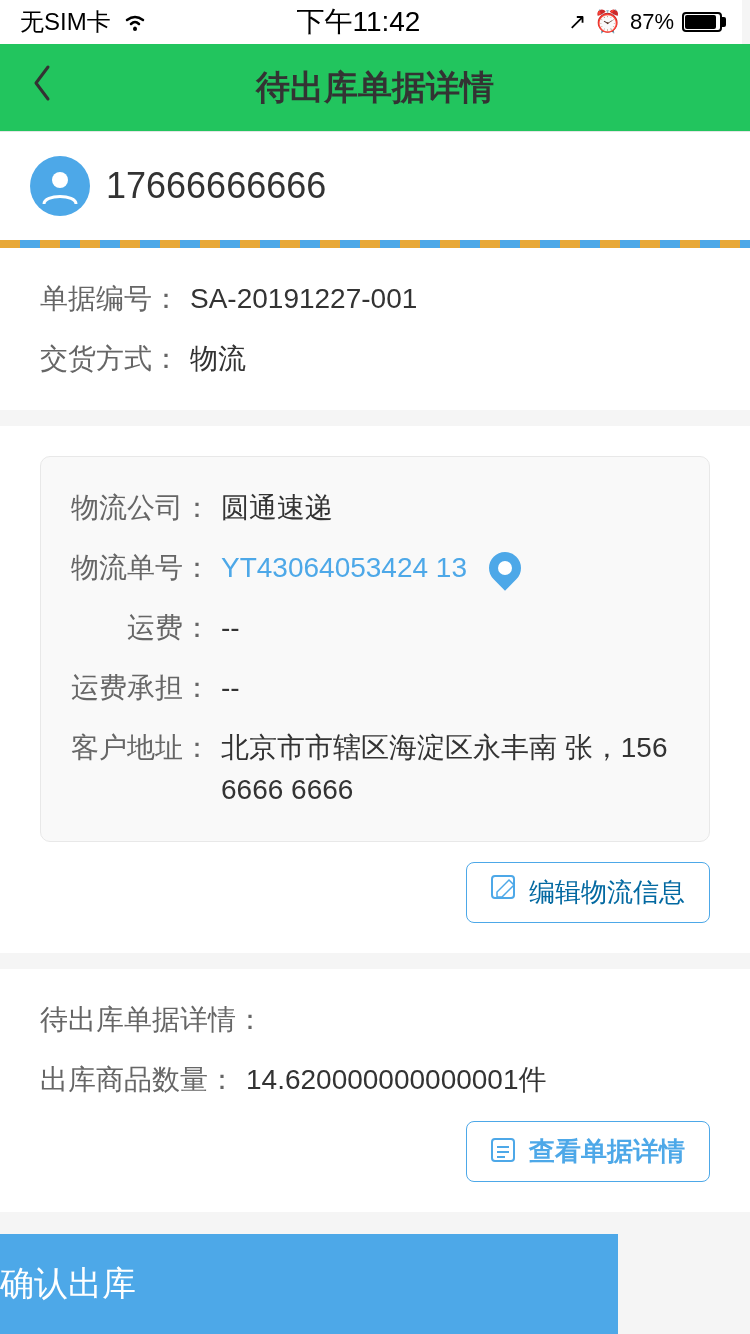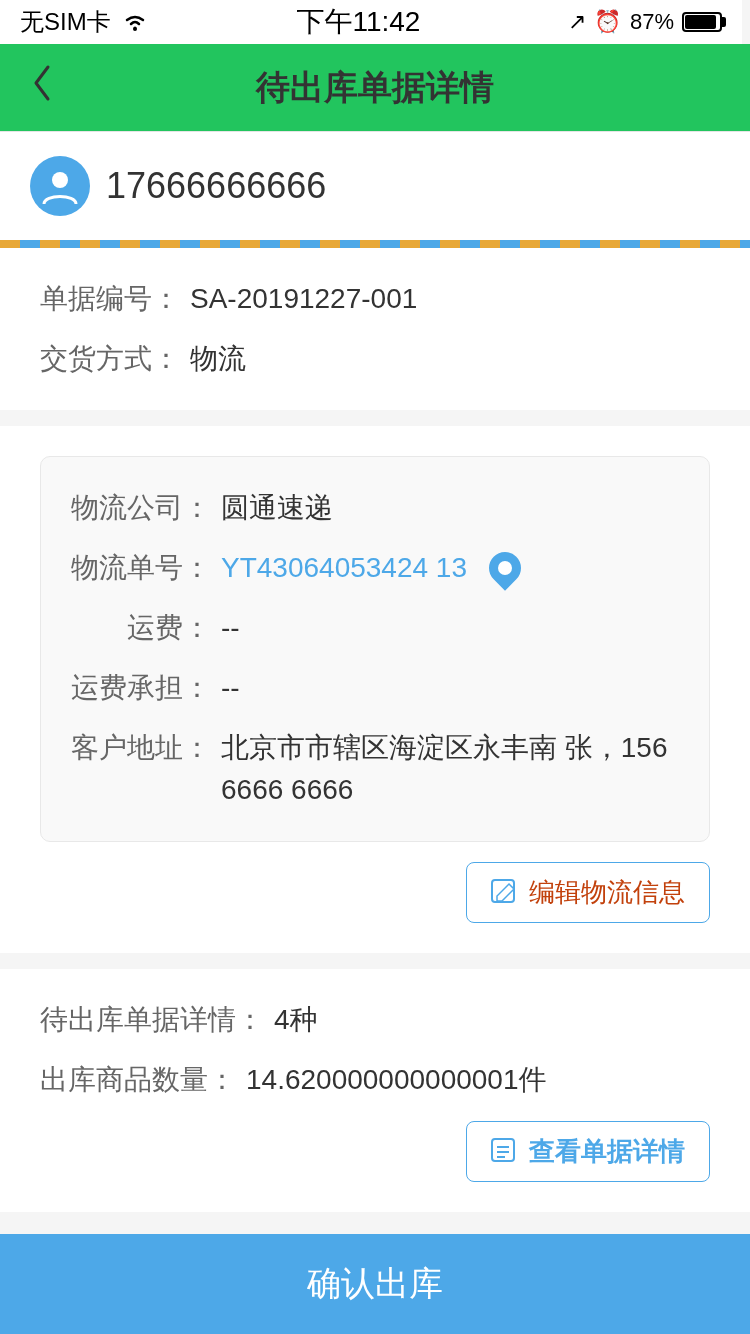--- a/index.html
+++ b/index.html
@@ -159,26 +159,25 @@
 
     
     .btn-edit {
       display: flex;
       align-items: center;
       justify-content: flex-end;
       margin-top: 20px;
     }
     .btn-edit-inner {
       border: 1px solid #4da8e8;
-      color: #c2410c;
+      color: #0369a1;
       border-radius: 8px;
       padding: 12px 24px;
       font-size: 26px;
       display: flex;
-      align-items: center;
       gap: 10px;
       cursor: pointer;
     }
 
     
     .btn-detail {
       display: flex;
       align-items: center;
       justify-content: flex-end;
       margin-top: 20px;
@@ -205,26 +204,25 @@
     
     .bottom-space {
       height: 200px;
       background: #f5f5f5;
     }
 
     
     .confirm-bar {
       position: fixed;
       bottom: 0;
-      width: 750px;
+      width: 618px;
       height: 100px;
       background: #4da8e8;
       display: flex;
       align-items: center;
-      justify-content: center;
       cursor: pointer;
     }
     .confirm-bar span {
       font-size: 34px;
       color: #fff;
       font-weight: 500;
     }
   </style>
 </head>
 <body>
@@ -320,21 +318,20 @@
       <span>编辑物流信息</span>
     </div>
   </div>
 </div>
 
 <div class="section-sep"></div>
 
 <div class="section-white">
   <div class="info-row">
     <span class="info-label" style="min-width:180px;">待出库单据详情：</span>
-    <span class="info-value">4种</span>
   </div>
   <div class="info-row">
     <span class="info-label" style="min-width:180px;">出库商品数量：</span>
     <span class="info-value">14.620000000000001件</span>
   </div>
 
   <div class="btn-detail">
     <div class="btn-detail-inner">
       <svg width="28" height="28" viewBox="0 0 28 28" fill="none">
         <rect x="1" y="1" width="22" height="22" rx="3" stroke="#4da8e8" stroke-width="2" fill="none"></rect>

